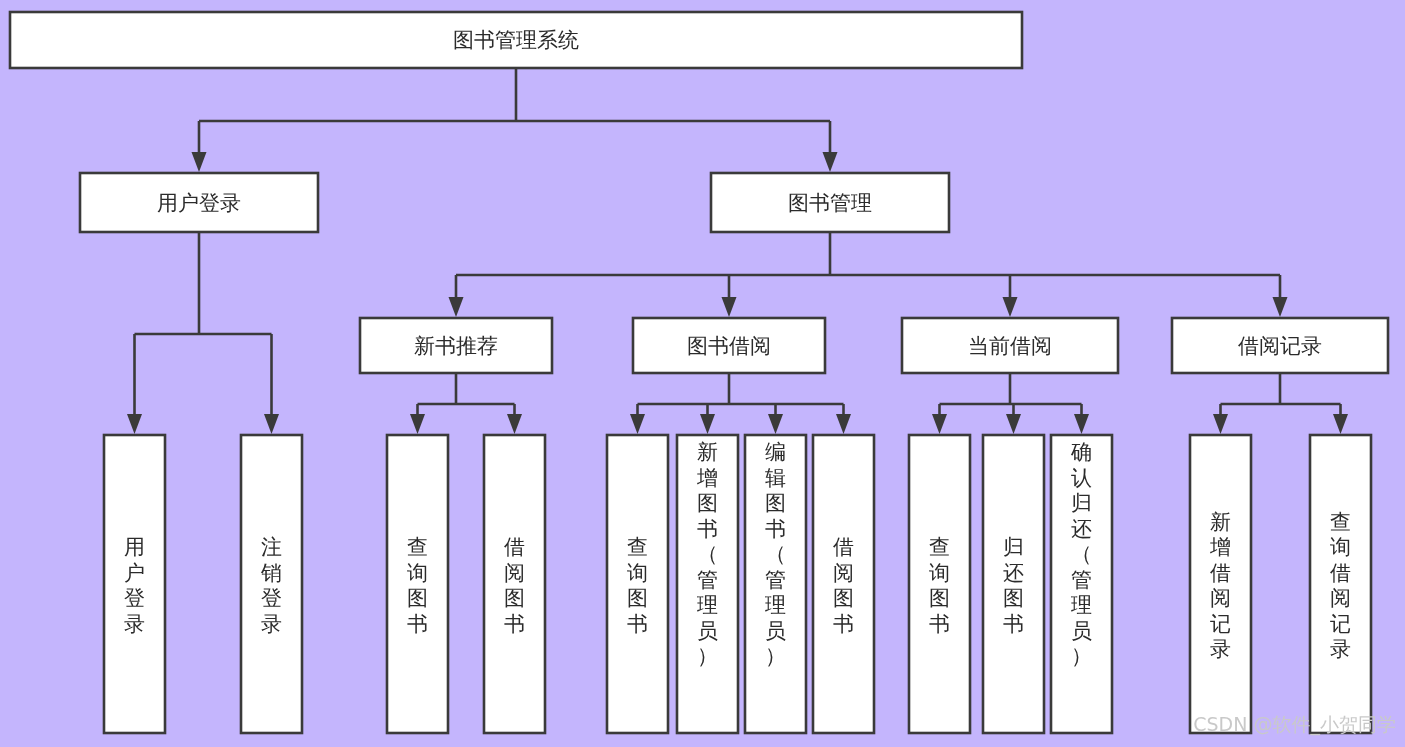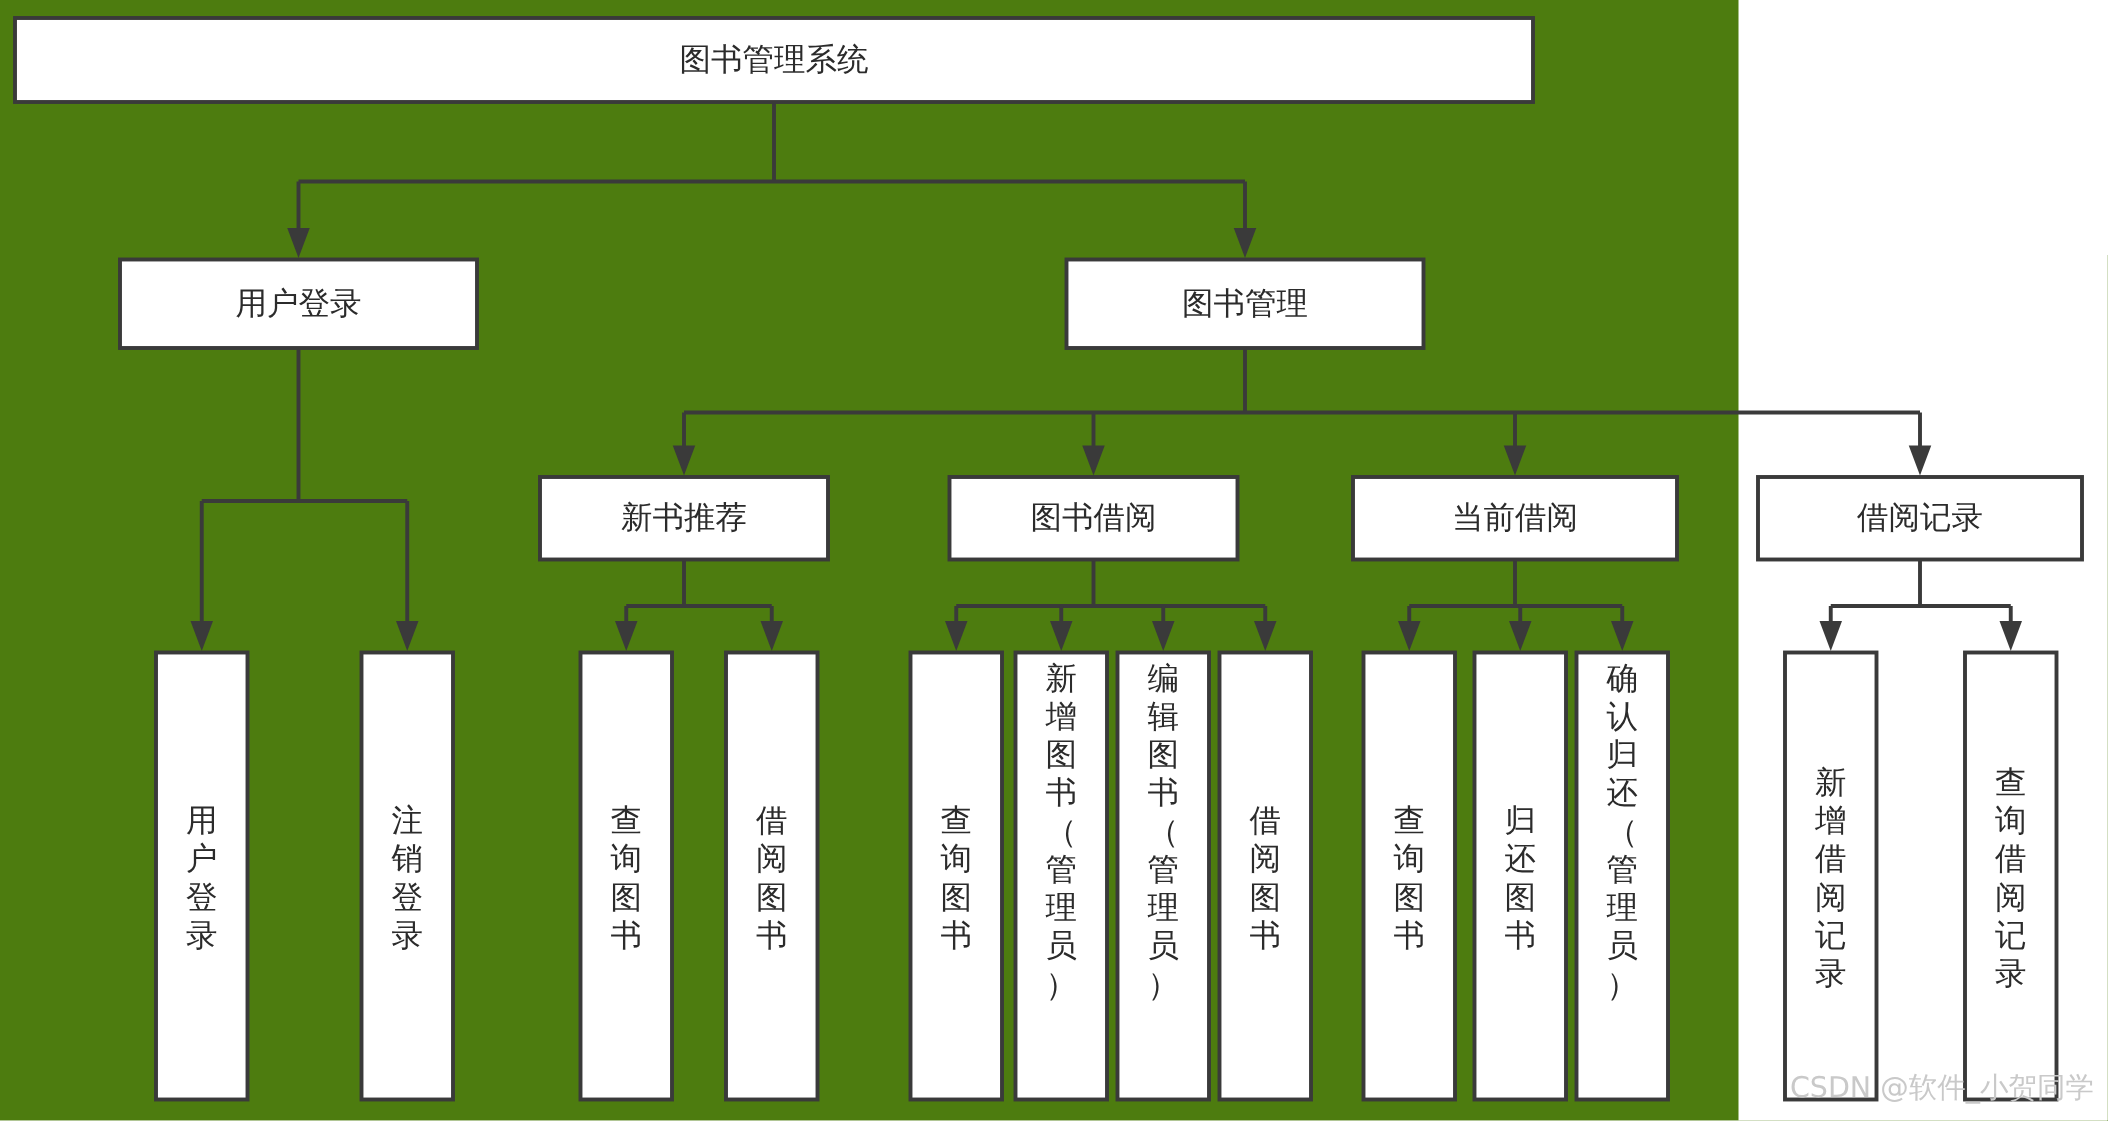--- a/index.html
+++ b/index.html
@@ -8,23 +8,23 @@
     background: #ffffff;
   }
   body {
     width: 1405px;
     height: 747px;
     font-family: "DejaVu Sans", "Liberation Sans", sans-serif;
     overflow: hidden;
   }
   #diagram-root {
     position: relative;
-    width: 1159px;
+    width: 1405px;
     height: 747px;
-    background: #4d7c0f;
+    background: #c4b5fd;
   }
   svg.diagram-canvas {
     position: absolute;
     left: 0;
     top: 0;
     width: 1405px;
     height: 747px;
   }
   .node-box {
     fill: #ffffff;

